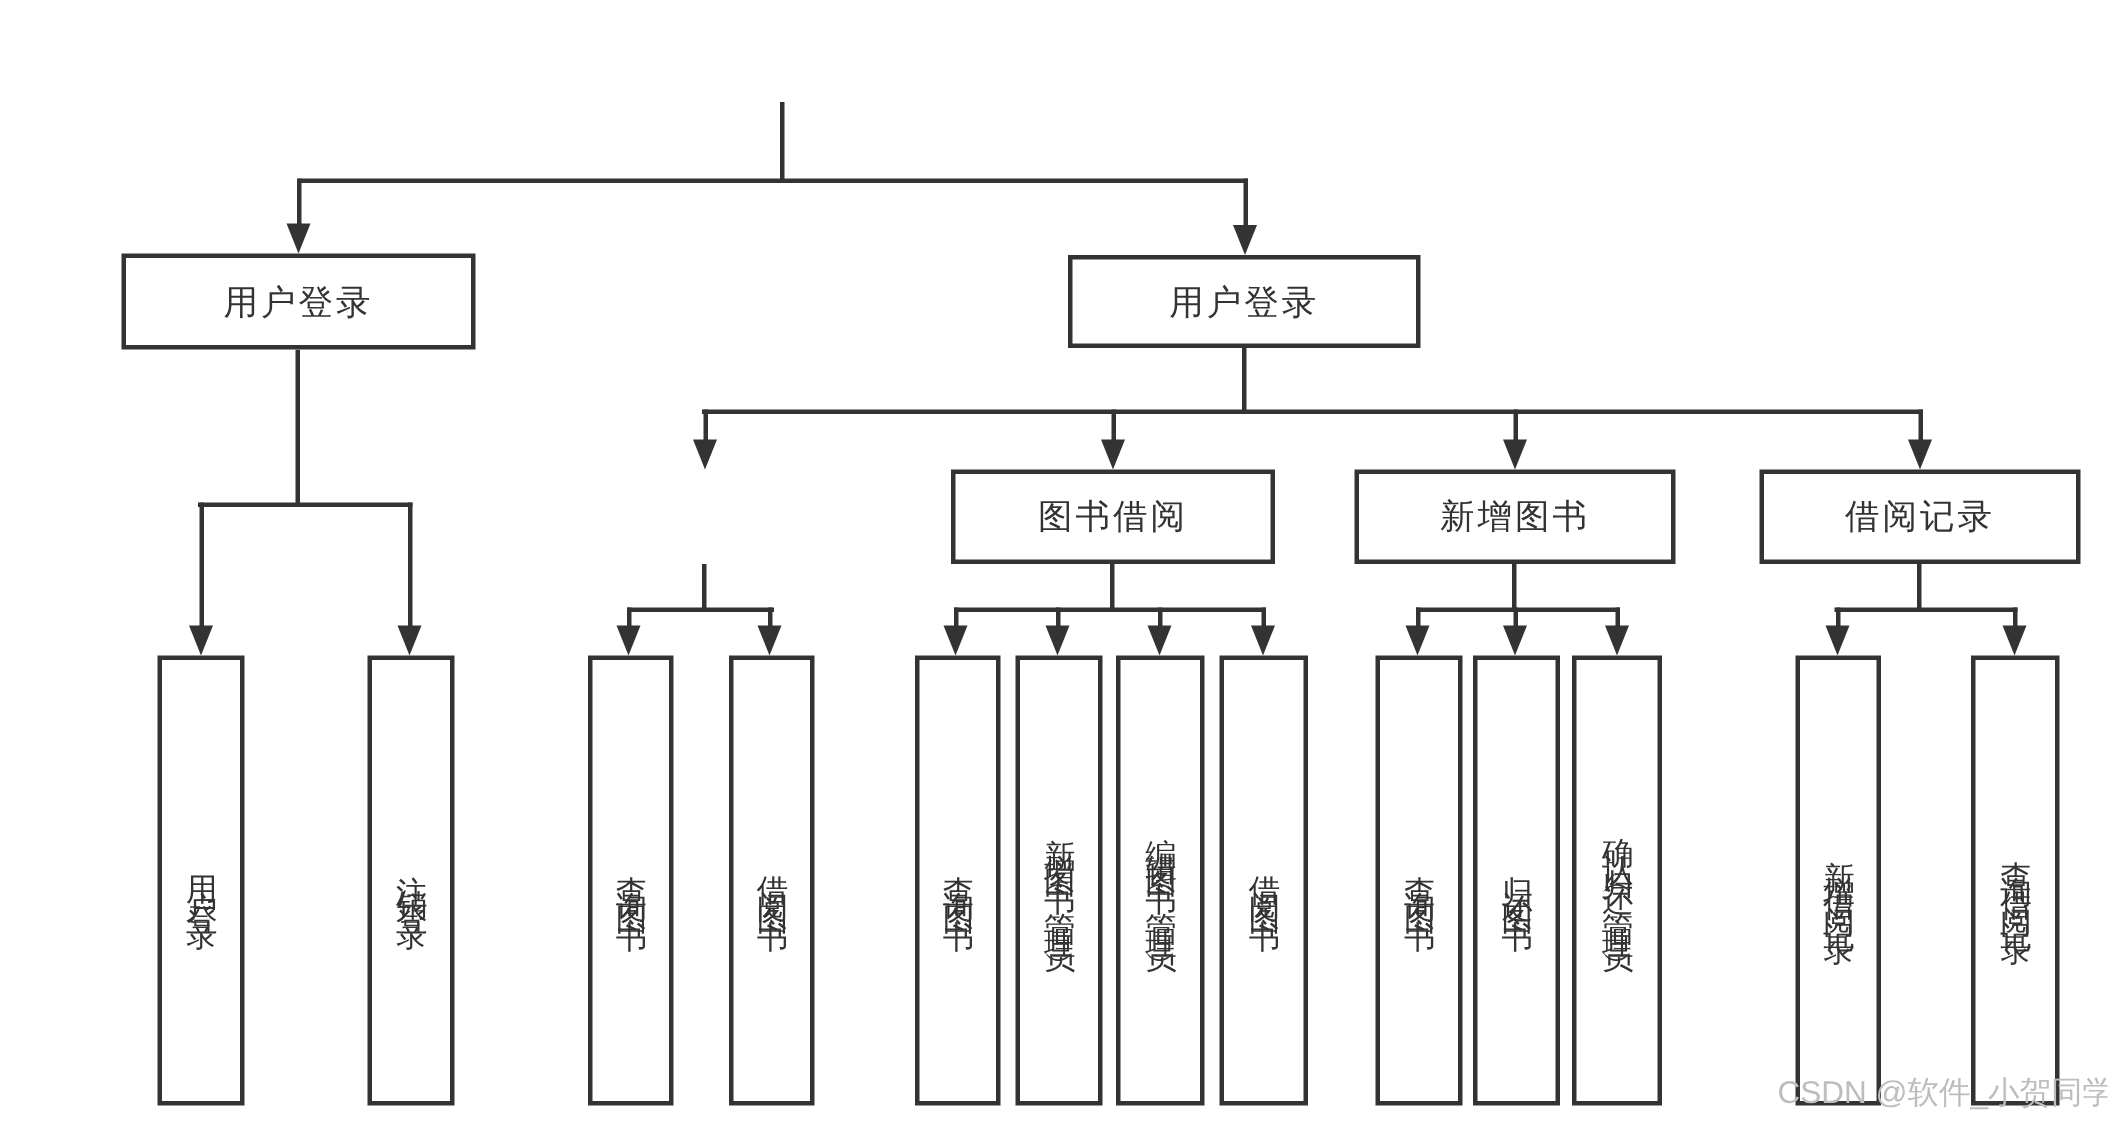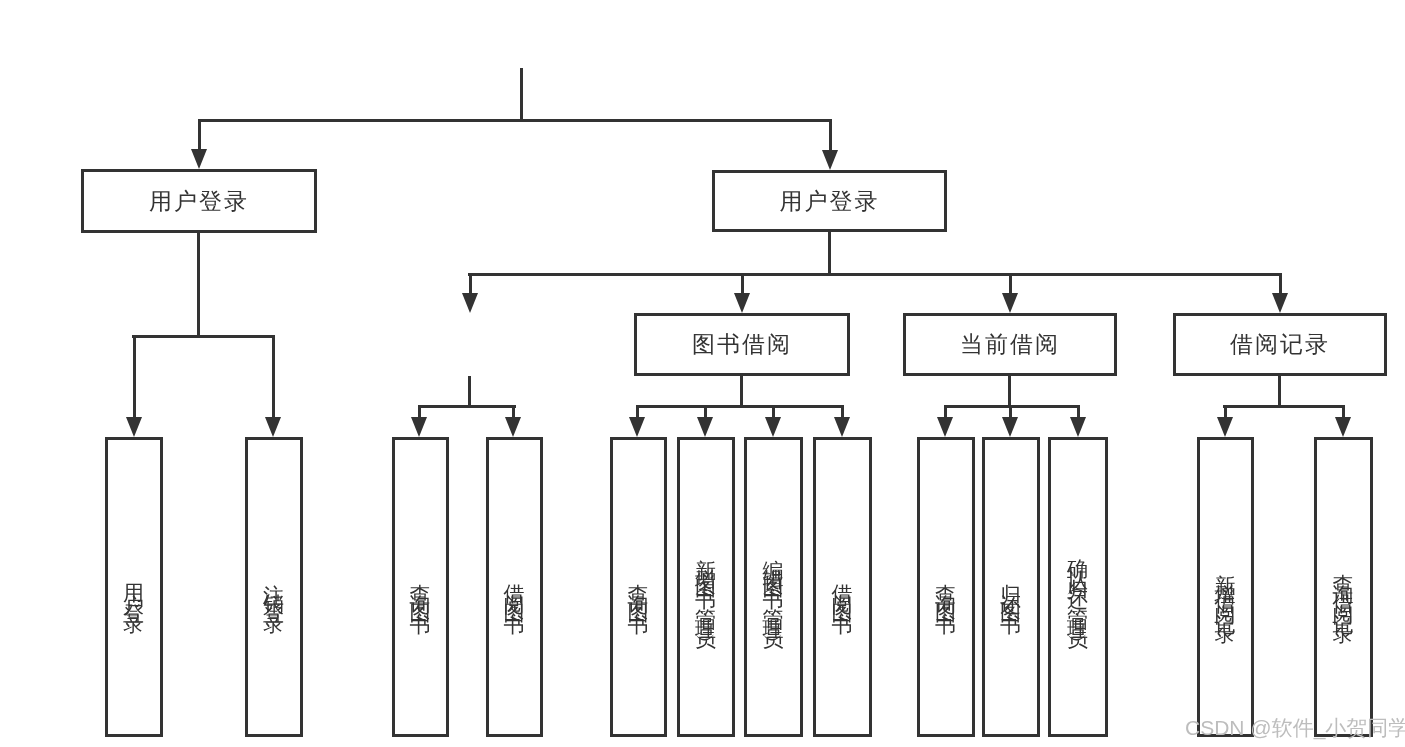--- a/index.html
+++ b/index.html
@@ -128,21 +128,21 @@
     <span class="hlabel">用户登录</span>
   </div>
   <div class="box" style="left:712px; top:170px; width:235px; height:62px;">
     <span class="hlabel">用户登录</span>
   </div>
 
   <div class="box" style="left:634px; top:313px; width:216px; height:63px;">
     <span class="hlabel">图书借阅</span>
   </div>
   <div class="box" style="left:903px; top:313px; width:214px; height:63px;">
-    <span class="hlabel">当前借阅</span>
+    <span class="hlabel">新增图书</span>
   </div>
   <div class="box" style="left:1173px; top:313px; width:214px; height:63px;">
     <span class="hlabel">借阅记录</span>
   </div>
 
   <div class="box" style="left:105px; top:437px; width:58px; height:300px;">
     <span class="vlabel">用户登录</span>
   </div>
   <div class="box" style="left:245px; top:437px; width:58px; height:300px;">
     <span class="vlabel">注销登录</span>

